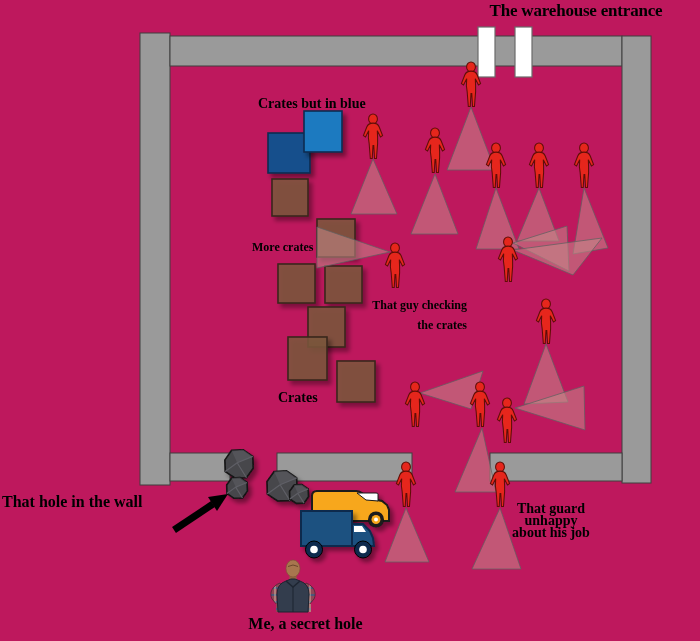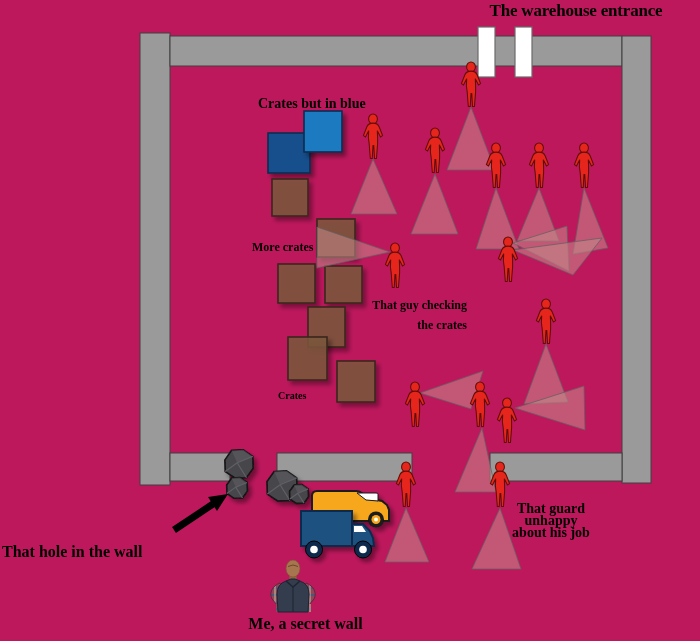--- a/index.html
+++ b/index.html
@@ -5,23 +5,23 @@
   html,body{margin:0;padding:0;background:#ffffff;}
   #stage{position:relative;width:700px;height:641px;background:#be185d;overflow:hidden;
          font-family:Liberation Serif, serif;color:#000;}
   #scene{position:absolute;left:0;top:0;z-index:1;}
   .lbl{position:absolute;z-index:2;font-weight:bold;color:#000;white-space:pre-line;}
   .lbl-title{left:474px;top:1px;width:204px;text-align:center;font-size:17px;letter-spacing:-0.2px;}
   .lbl-piss{left:352px;top:50px;width:120px;text-align:center;font-size:10px;line-height:12px;}
   .lbl-blue{left:258px;top:96px;font-size:14px;}
   .lbl-more{left:252px;top:240px;font-size:12px;}
   .lbl-check{left:363px;top:295px;width:104px;text-align:right;font-size:12px;line-height:20px;}
-  .lbl-crates{left:278px;top:390px;font-size:10px;}
+  .lbl-crates{left:278px;top:390px;font-size:14px;}
   .lbl-unhappy{left:495px;top:503px;width:112px;text-align:center;font-size:14px;line-height:12px;}
-  .lbl-hole{left:2px;top:543px;font-size:16px;}
+  .lbl-hole{left:2px;top:493px;font-size:16px;}
   .lbl-me{left:223px;top:615px;width:165px;text-align:center;font-size:16px;}
 </style>
 </head>
 <body>
 
 <div id="stage">
   <svg id="scene" width="700" height="641" viewBox="0 0 700 641">
     <defs>
       <filter id="ds" x="-40%" y="-40%" width="190%" height="190%">
         <feDropShadow dx="3.5" dy="4" stdDeviation="2.2" flood-color="#000000" flood-opacity="0.4"></feDropShadow>
@@ -148,14 +148,14 @@
 
   <div class="lbl lbl-title">The warehouse entrance</div>
   <div class="lbl lbl-blue">Crates but in blue</div>
   <div class="lbl lbl-more">More crates</div>
   <div class="lbl lbl-check">That guy checking
 the crates</div>
   <div class="lbl lbl-crates">Crates</div>
   <div class="lbl lbl-unhappy">That guard unhappy
 about his job</div>
   <div class="lbl lbl-hole">That hole in the wall</div>
-  <div class="lbl lbl-me">Me, a secret wall</div>
+  <div class="lbl lbl-me">Me, a secret hole</div>
 </div>
 
 </body></html>

